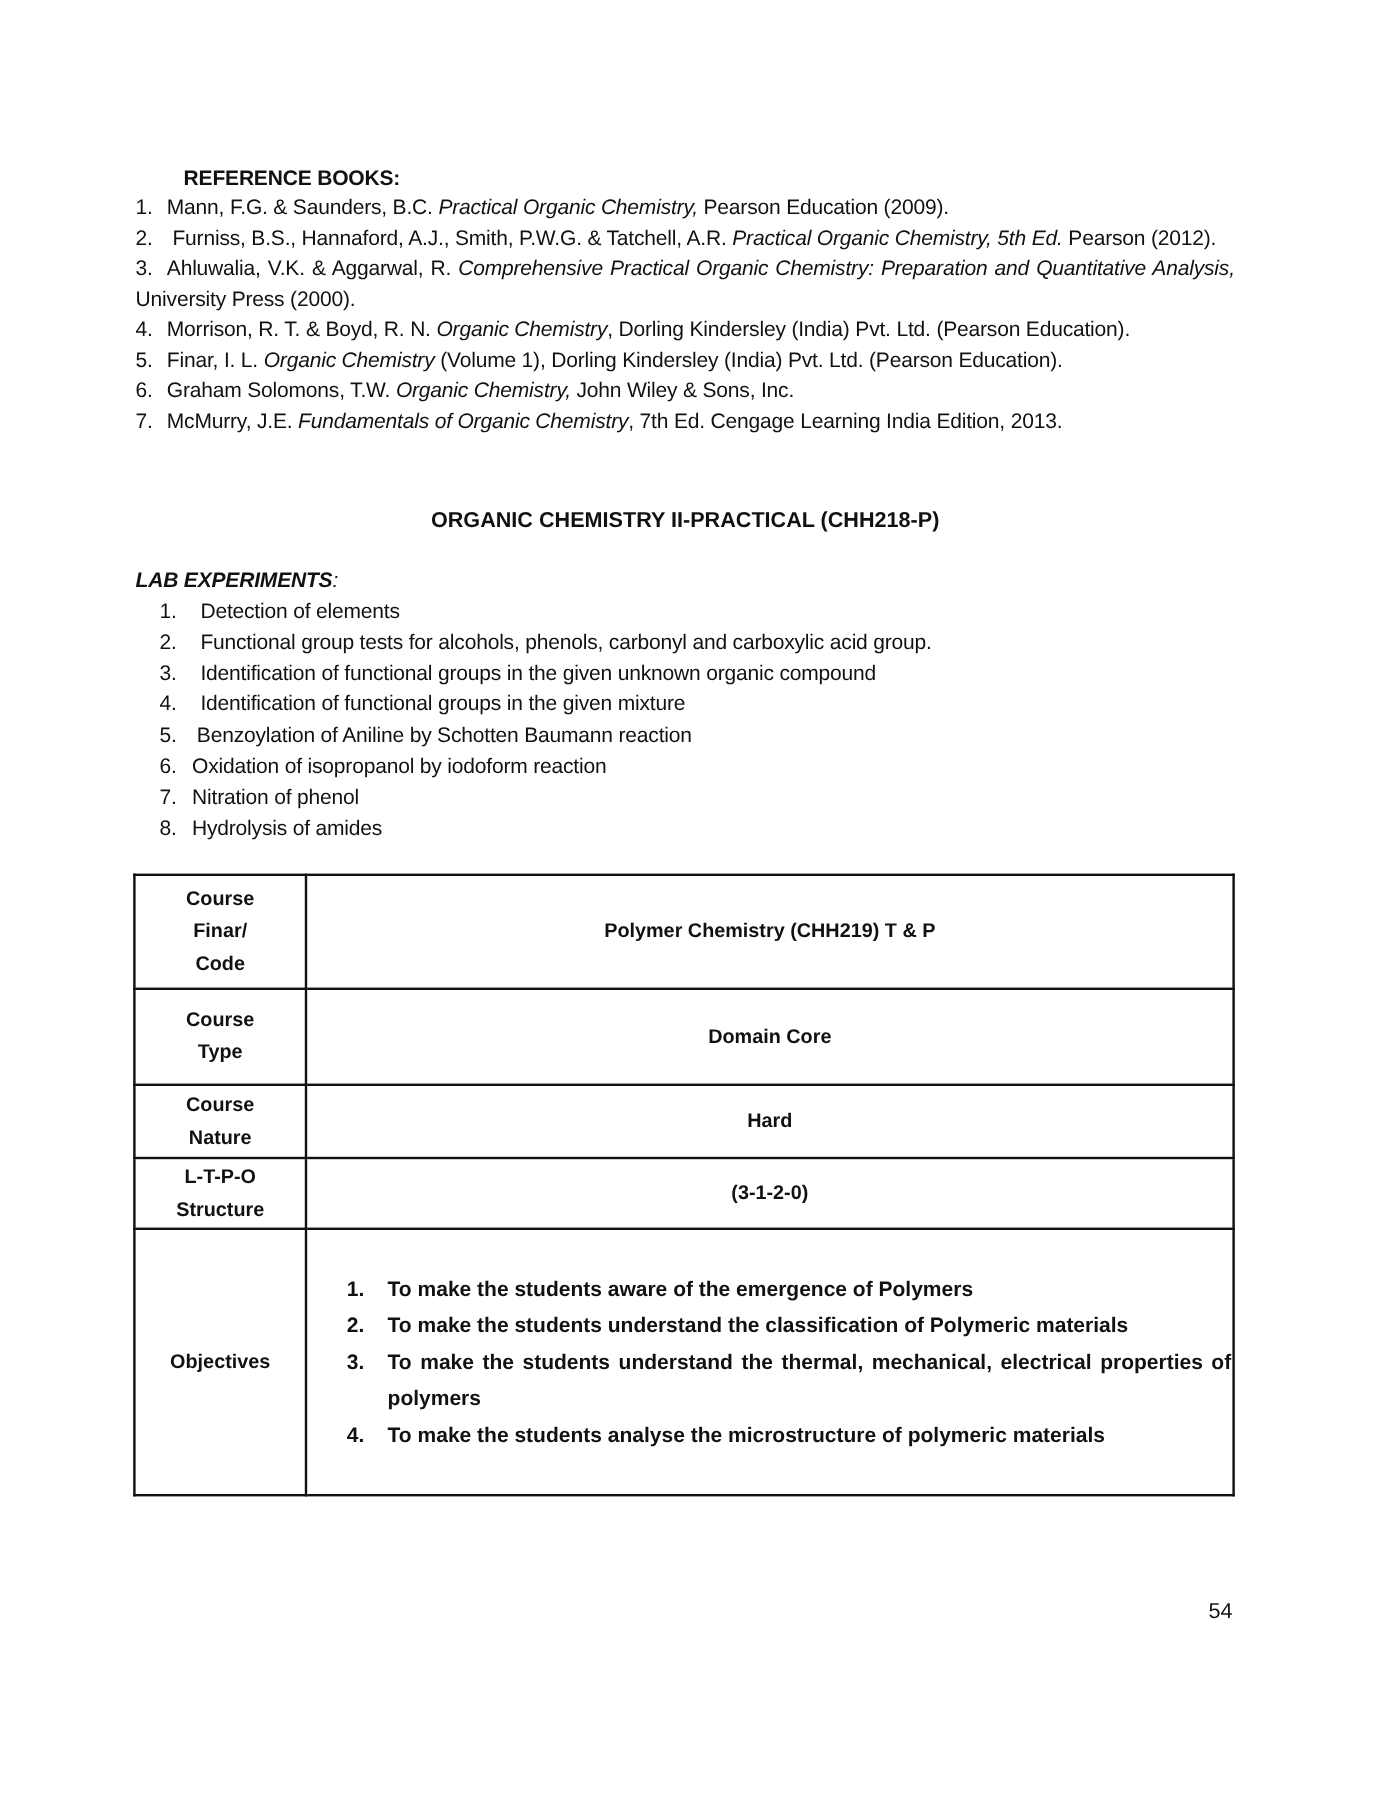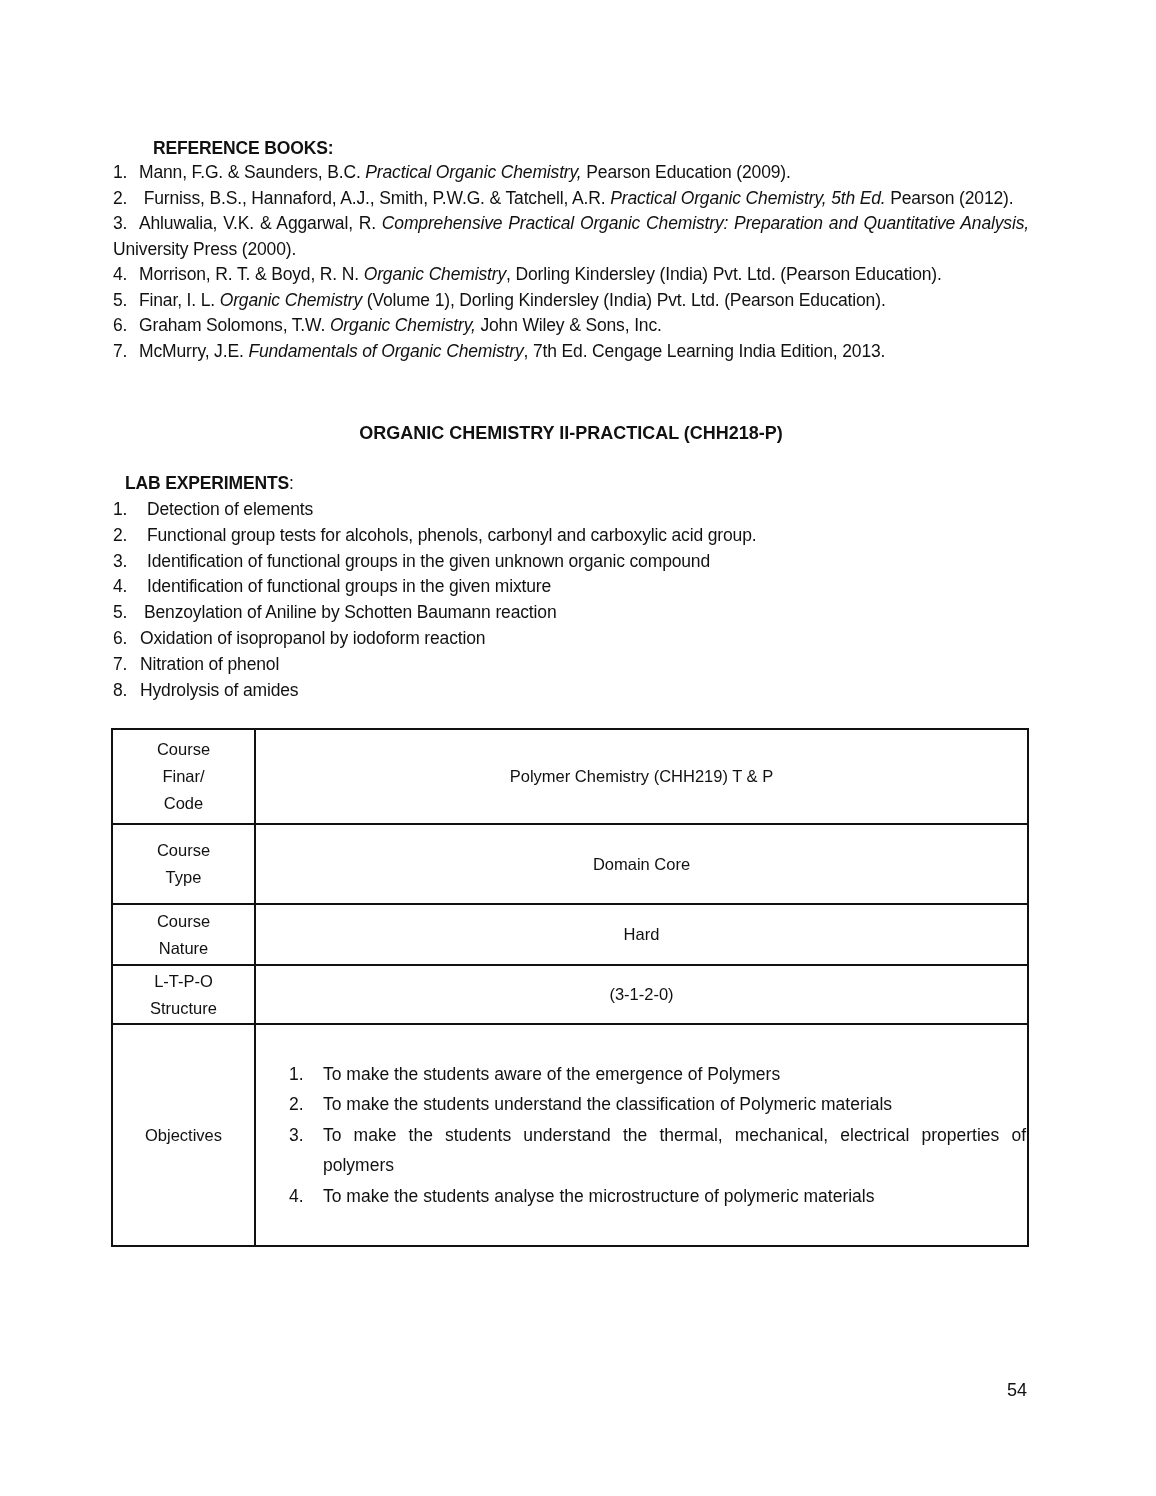--- a/index.html
+++ b/index.html
@@ -6,41 +6,41 @@
   body { width: 1156px; height: 1496px; position: relative; font-family: "Liberation Sans", sans-serif; color: #111; }
   .page { position: absolute; left: 113px; top: 0; width: 916px; }
   .txt { font-size: 17.5px; line-height: 25.5px; letter-spacing: -0.15px; }
   .heading { font-weight: bold; }
   #ref-title { position: absolute; top: 136px; left: 0; margin-left: 40px; }
   #ref-list { position: absolute; top: 160px; left: 0; width: 916px; margin: 0; padding: 0; list-style: none; }
   #ref-list li { margin: 0; text-align: justify; }
   #ref-list li .num { display: inline-block; min-width: 26px; }
   #ref-list li i { font-style: italic; }
   #section-title { position: absolute; top: 423px; left: 0; width: 916px; text-align: center; font-weight: bold; font-size: 18px; }
-  #lab-title { position: absolute; top: 471px; left: 12px; }
+  #lab-title { position: absolute; top: 471px; left: 0; font-style: italic; }
   #lab-list { position: absolute; top: 497px; left: 0; margin: 0; padding: 0; list-style: none; }
-  #lab-list li { line-height: 25.8px; }
+  #lab-list li { line-height: 25.8px; margin-left: 20px; }
   #lab-list li .num { display: inline-block; width: 34px; }
   #lab-list li.tight .num { width: 27px; }
   #lab-list li.mid .num { width: 31px; }
 
-  table#course-table { position: absolute; left: 111px; top: 728px; width: 918px; border-collapse: collapse; font-weight: normal; font-size: 16.5px; }
+  table#course-table { position: absolute; left: 111px; top: 728px; width: 918px; border-collapse: collapse; font-weight: bold; font-size: 16.5px; }
   #course-table td { border: 2.5px solid #111; vertical-align: middle; }
   #course-table td.label { width: 139px; text-align: center; line-height: 27px; }
   #course-table td.value { text-align: center; margin-top: 36px; }
   #course-table tr.r1 { height: 95px; }
   #course-table tr.r2 { height: 80px; }
   #course-table tr.r3 { height: 61px; }
   #course-table tr.r4 { height: 59px; }
   #course-table tr.r5 { height: 222px; }
   #objectives-list { list-style: none; margin: 0; padding: 0 0 0 32px; text-align: left; font-size: 17.5px; line-height: 30.5px; }
   #objectives-list li { display: flex; }
   #objectives-list li .num { flex: 0 0 34px; }
   #objectives-list li .otext { flex: 1; text-align: justify; }
-  #page-number { position: absolute; left: 1007px; top: 1380px; font-size: 18px; }
+  #page-number { position: absolute; left: 1007px; top: 1332px; font-size: 18px; }
 </style>
 </head>
 <body>
 
 <div class="page">
   <div id="ref-title" class="txt heading">REFERENCE BOOKS:</div>
   <ul id="ref-list" class="txt">
     <li><span class="num">1.</span><span>Mann, F.G. &amp; Saunders, B.C. </span><i>Practical Organic Chemistry,</i><span> Pearson Education (2009).</span></li>
     <li><span class="num">2.</span><span> Furniss, B.S., Hannaford, A.J., Smith, P.W.G. &amp; Tatchell, A.R. </span><i>Practical Organic Chemistry, 5th Ed.</i><span> Pearson (2012).</span></li>
     <li><span class="num">3.</span><span>Ahluwalia, V.K. &amp; Aggarwal, R. </span><i>Comprehensive Practical Organic Chemistry: Preparation and Quantitative Analysis,</i><span> University Press (2000).</span></li>

